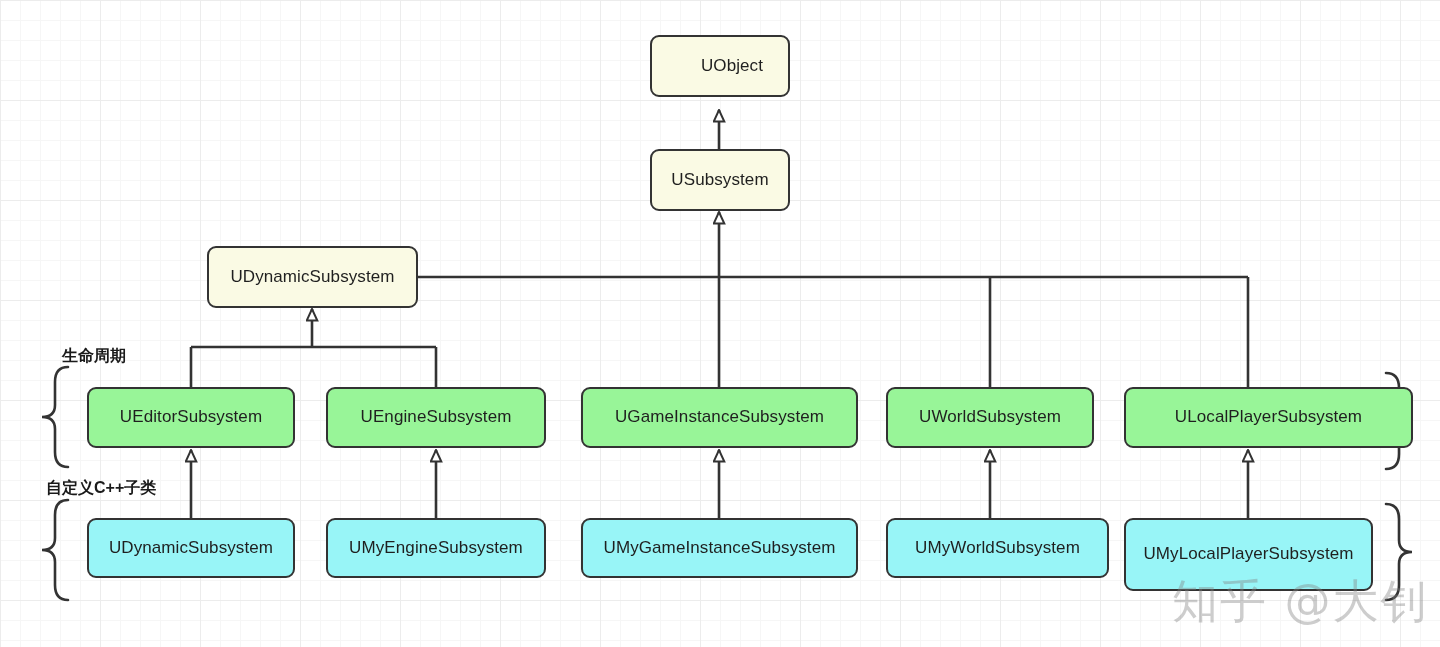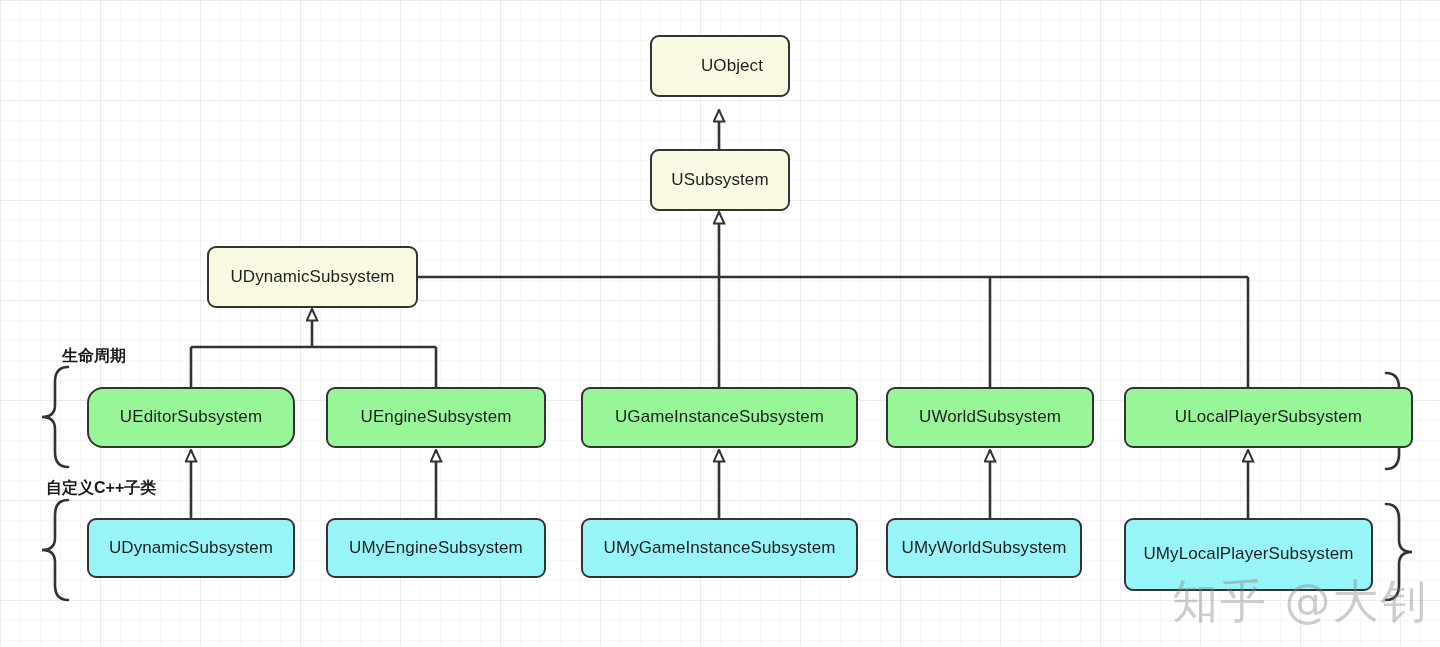--- a/index.html
+++ b/index.html
@@ -116,21 +116,21 @@
   </div>
 
   <div class="node base" style="left:650px; top:149px; width:140px; height:62px;">
     <span>USubsystem</span>
   </div>
 
   <div class="node base" style="left:207px; top:246px; width:211px; height:62px;">
     <span>UDynamicSubsystem</span>
   </div>
 
-  <div class="node green" style="left:87px; top:387px; width:208px; height:61px;border-radius:16px;">
+  <div class="node green" style="left:87px; top:387px; width:208px; height:61px;">
     <span>UEditorSubsystem</span>
   </div>
 
   <div class="node green" style="left:326px; top:387px; width:220px; height:61px;">
     <span>UEngineSubsystem</span>
   </div>
 
   <div class="node green" style="left:581px; top:387px; width:277px; height:61px;">
     <span>UGameInstanceSubsystem</span>
   </div>
@@ -148,21 +148,21 @@
   </div>
 
   <div class="node cyan" style="left:326px; top:518px; width:220px; height:60px;">
     <span>UMyEngineSubsystem</span>
   </div>
 
   <div class="node cyan" style="left:581px; top:518px; width:277px; height:60px;">
     <span>UMyGameInstanceSubsystem</span>
   </div>
 
-  <div class="node cyan" style="left:886px; top:518px; width:196px; height:60px;">
+  <div class="node cyan" style="left:886px; top:518px; width:223px; height:60px;">
     <span>UMyWorldSubsystem</span>
   </div>
 
   <div class="node cyan" style="left:1124px; top:518px; width:249px; height:73px;">
     <span>UMyLocalPlayerSubsystem</span>
   </div>
 
   <div class="anno-label" style="left:62px; top:346px;">生命周期</div>
 
   <div class="anno-label" style="left:46px; top:478px;">自定义C++子类</div>

